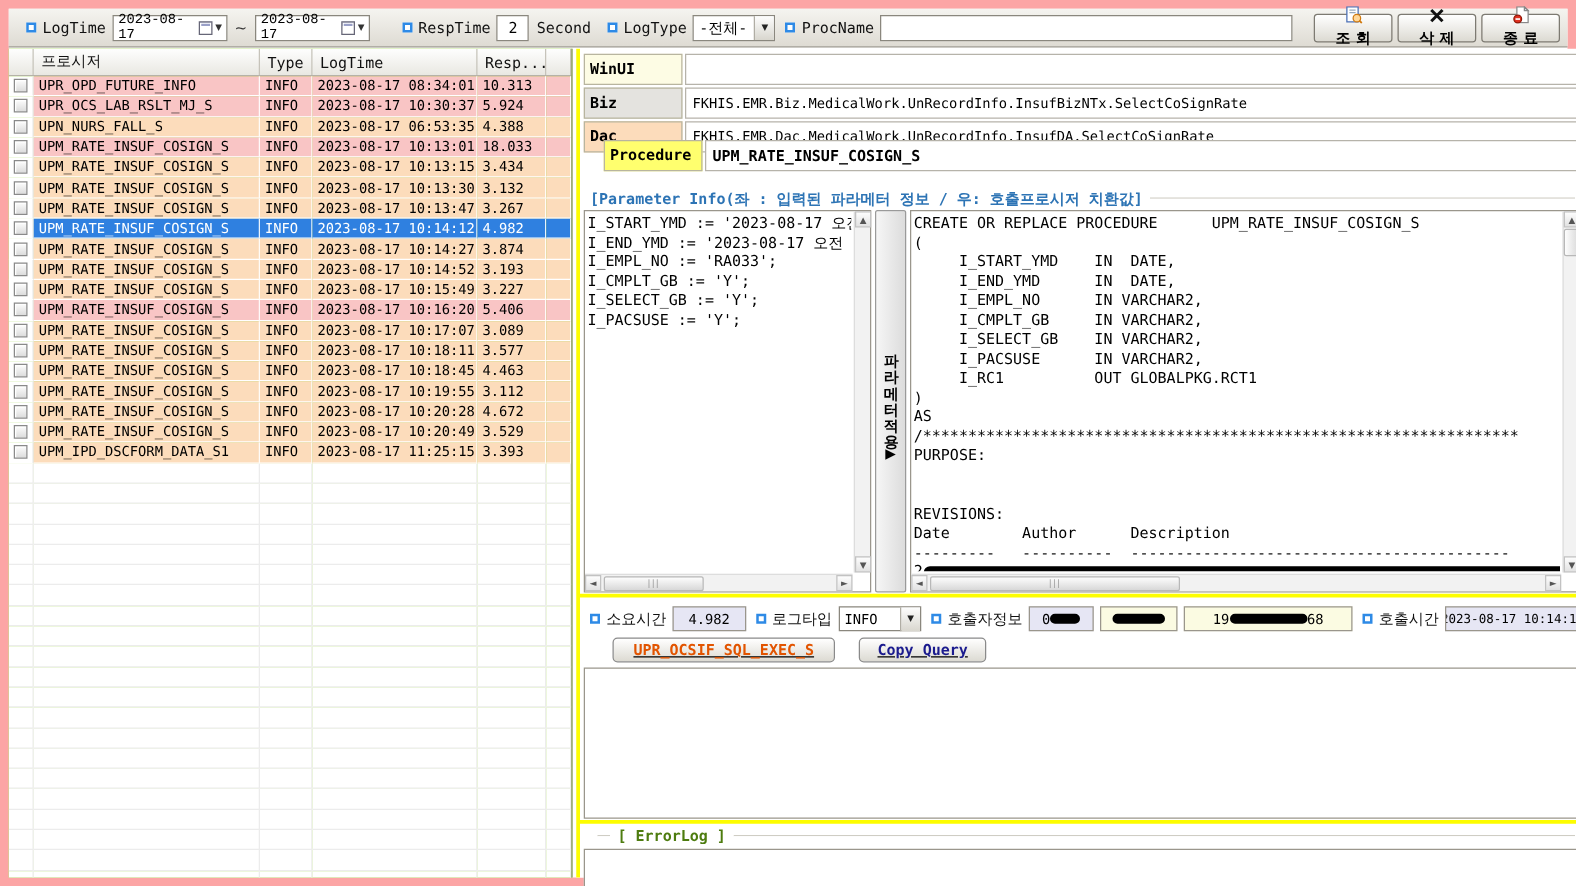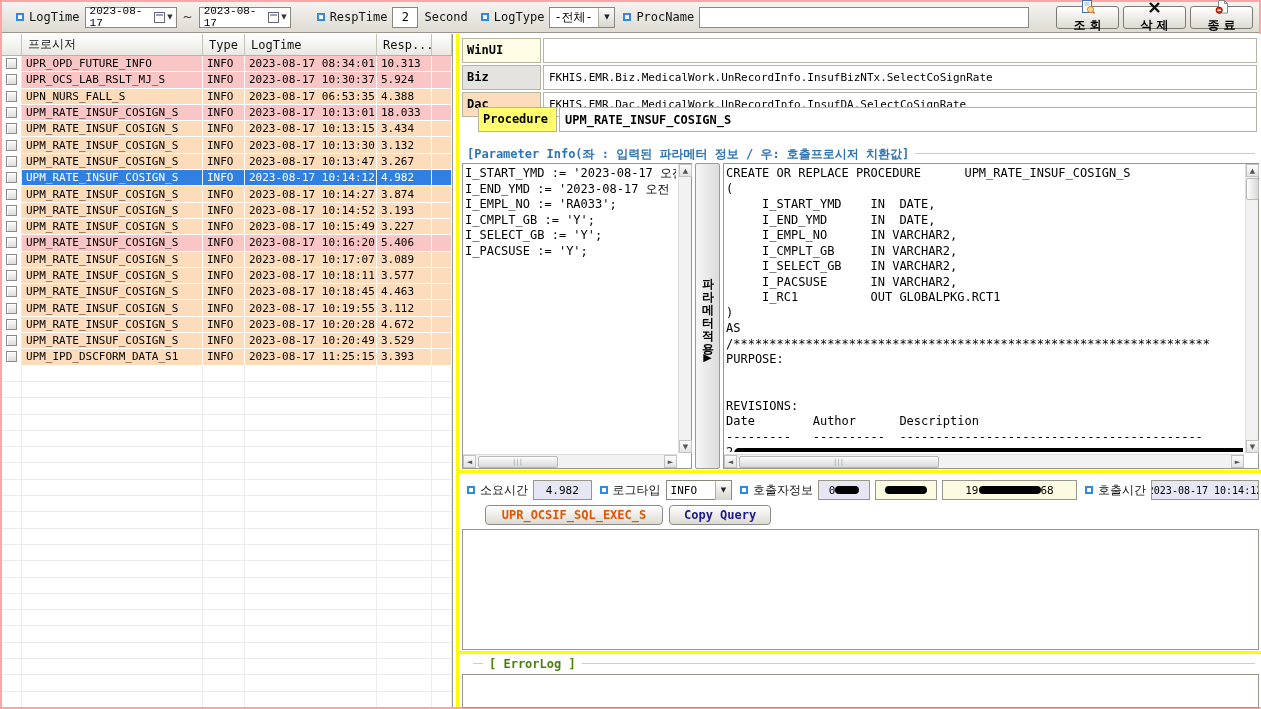--- a/index.html
+++ b/index.html
@@ -1,19 +1,19 @@
 <!DOCTYPE html>
 <html><head>
 <meta charset="utf-8">
 <style>
   * { box-sizing: border-box; margin: 0; padding: 0; }
   html,body { width:1261px; height:709px; overflow:hidden; }
   body { font-family:"DejaVu Sans", "Liberation Sans", sans-serif; font-size:12px; background:#fff; }
   .app { position:relative; width:1261px; height:709px; background:#fff;
-         border:2px solid #fca5a5; }
+         border:7px solid #fca5a5; }
 
   
   .toolbar { position:absolute; left:0; top:0; right:0; height:31px;
              background:linear-gradient(#f5f4f0,#dedbd3);
              border-bottom:1px solid #9a968c; display:flex; align-items:center; padding:0 6px; }
   .mark { display:inline-block; width:8px; height:8px; border:2px solid #2e8ae6; background:#fff; margin:0 5px 0 8px; flex:none; }
   .tlabel { font-family:"DejaVu Sans Mono", monospace; color:#111; margin-right:5px; white-space:nowrap; }
   .dateinput { display:flex; align-items:center; width:92px; height:21px; background:#fff;
                border:1px solid #8a877e; padding:0 2px 0 4px; }
   .dateinput .dtxt { font-family:Liberation Mono, monospace; font-size:11px; flex:1; }
@@ -95,21 +95,21 @@
               background:#fff; vertical-align:middle; margin-left:1px; }
 
   .ysep { position:absolute; left:0; right:0; height:3px; background:#fdfd00; }
   .execrow { position:absolute; left:0; right:2px; top:444px; height:24px; display:flex; align-items:center; }
   .ebox { height:20px; border:1px solid #9a968c; display:flex; align-items:center; justify-content:center;
           font-family:"DejaVu Sans Mono", monospace; font-size:11px; overflow:hidden; white-space:nowrap; }
   .lav { background:#e6e6f4; }
   .cream { background:#fbfbe2; }
   .pill { display:inline-block; height:8px; border:4px solid #000; border-radius:9px; background:#fff;
           vertical-align:middle; }
-  .btnrow { position:absolute; left:26px; top:471px; height:21px; display:flex; gap:6px; }
+  .btnrow { position:absolute; left:26px; top:471px; height:21px; display:flex; gap:19px;text-decoration:underline; }
   .qbtn { height:20px; background:linear-gradient(#ffffff,#dcdad2); border:1px solid #8a8a8a;
           border-radius:4px; padding:0 14px; font-family:"DejaVu Sans Mono", monospace; font-weight:bold;
           display:flex; align-items:center; cursor:default; }
   .qbtn.exec { color:#e25400; width:178px; justify-content:center; }
   .qbtn.copy { color:#1b1b8e; }
   .queryarea { position:absolute; left:3px; right:2px; top:495px; height:121px; background:#fff;
                border:1px solid #9a968c; }
   .elheader { position:absolute; left:14px; right:6px; top:622px; height:16px; display:flex; align-items:center; }
   .elheader .eltitle { font-family:"DejaVu Sans Mono", monospace; font-weight:bold; color:#4d7c0f;
                        margin-left:6px; white-space:nowrap; }

